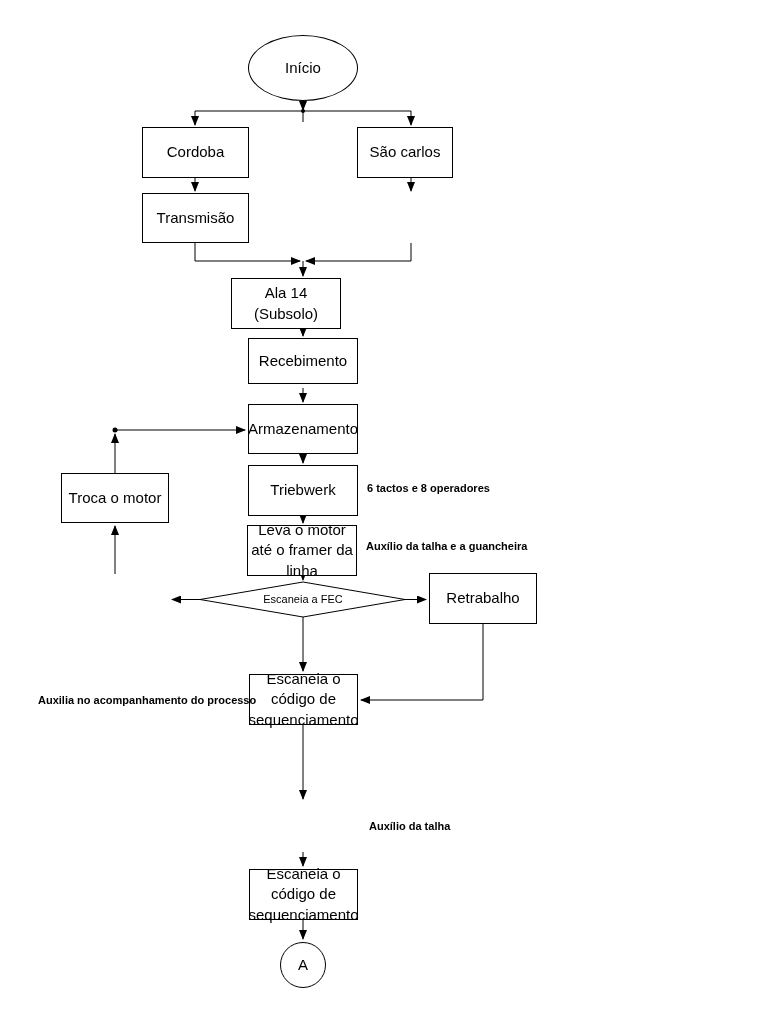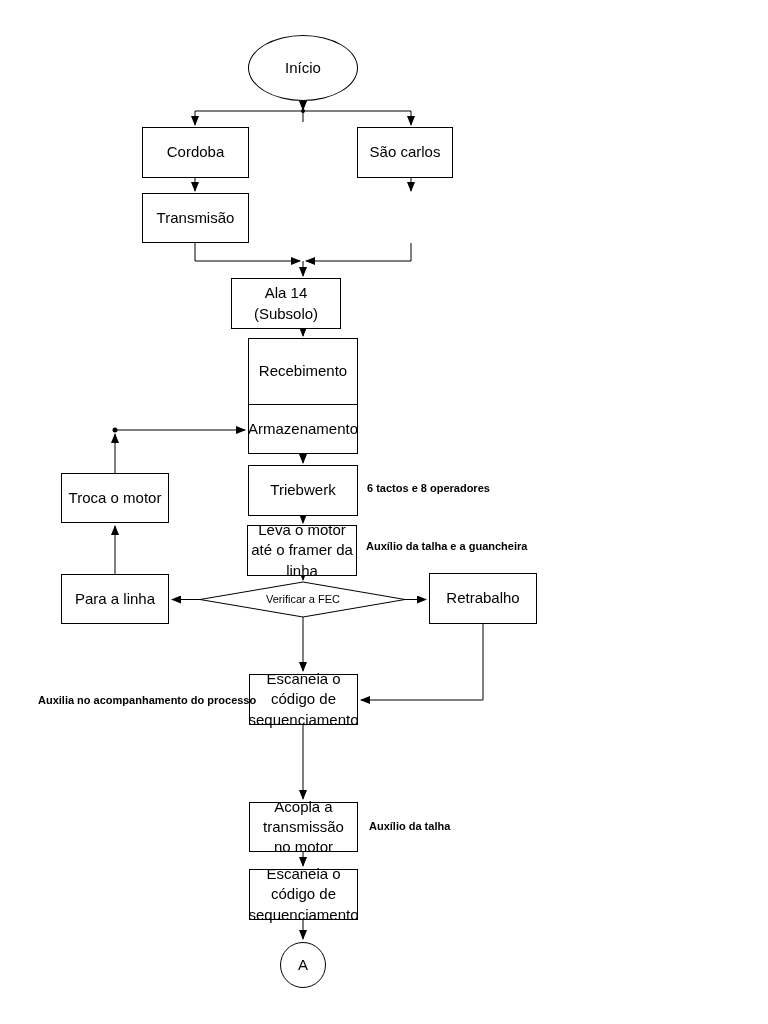--- a/index.html
+++ b/index.html
@@ -135,59 +135,53 @@
 
   <div class="node" style="left:142px;top:193px;width:107px;height:50px">
     <span>Transmisão</span>
   </div>
 
 
   <div class="node" style="left:231px;top:278px;width:110px;height:51px">
     <span>Ala 14 (Subsolo)</span>
   </div>
 
-  <div class="node" style="left:248px;top:338px;width:110px;height:67px">
+  <div class="node" style="left:248px;top:338px;width:110px;height:46px">
     <span>Recebimento</span>
   </div>
 
   <div class="node" style="left:248px;top:404px;width:110px;height:50px">
     <span>Armazenamento</span>
   </div>
 
   <div class="node" style="left:248px;top:465px;width:110px;height:51px">
     <span>Triebwerk</span>
   </div>
 
   <div class="node" style="left:247px;top:525px;width:110px;height:51px">
     <span>Leva o motor até o framer da linha</span>
   </div>
 
   <div class="decision-label" style="left:235px;top:589px;width:136px;height:21px">
-    <span>Verificar a FEC</span>
+    <span>Escaneia a FEC</span>
   </div>
 
   <div class="node" style="left:61px;top:473px;width:108px;height:50px">
     <span>Troca o motor</span>
   </div>
 
-  <div class="node" style="left:61px;top:574px;width:108px;height:50px">
-    <span>Para a linha</span>
-  </div>
 
   <div class="node" style="left:429px;top:573px;width:108px;height:51px">
     <span>Retrabalho</span>
   </div>
 
   <div class="node" style="left:249px;top:674px;width:109px;height:51px">
     <span>Escaneia o código de sequenciamento</span>
   </div>
 
-  <div class="node" style="left:249px;top:802px;width:109px;height:50px">
-    <span>Acopla a transmissão no motor</span>
-  </div>
 
   <div class="node" style="left:249px;top:869px;width:109px;height:51px">
     <span>Escaneia o código de sequenciamento</span>
   </div>
 
   <div class="node circle" style="left:280px;top:942px;width:46px;height:46px">
     <span>A</span>
   </div>
 
   <div class="annotation" style="left:367px;top:482px">6 tactos e 8 operadores</div>

